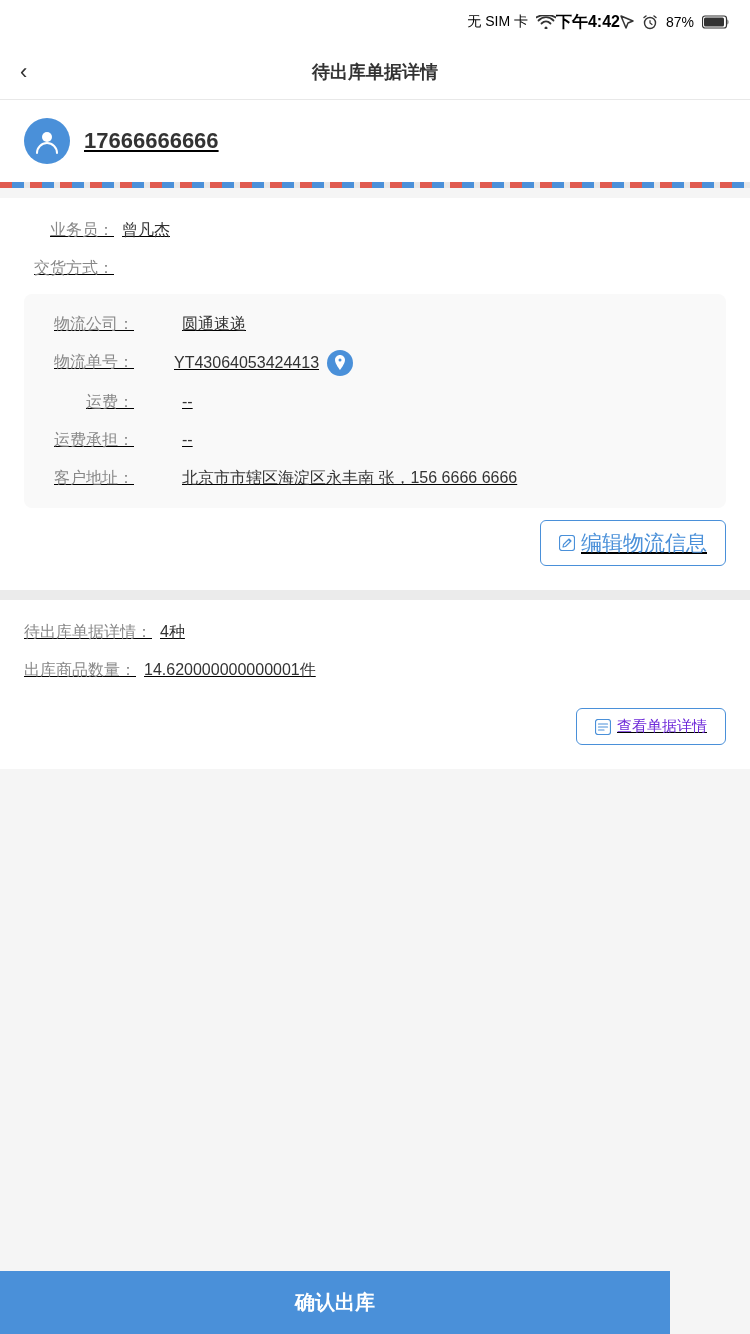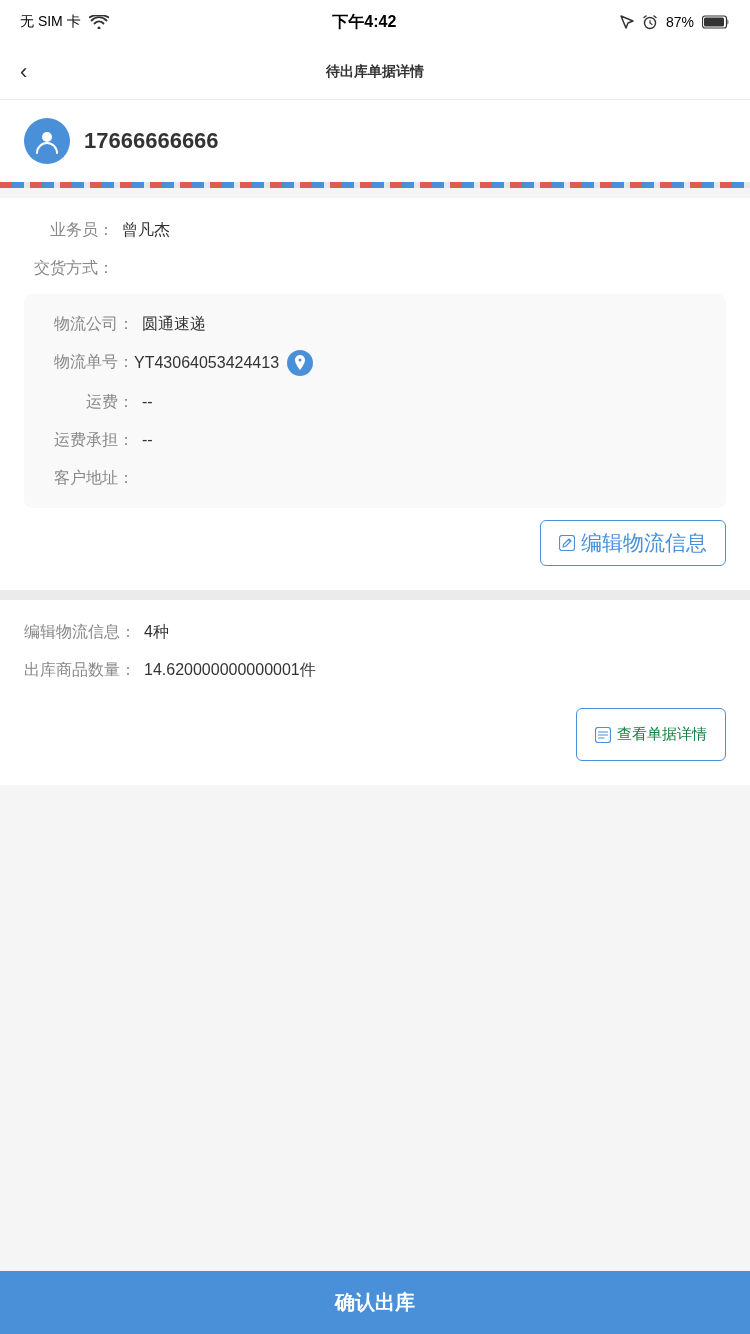--- a/index.html
+++ b/index.html
@@ -12,21 +12,21 @@
       position: relative;
       overflow-x: hidden;
     }
 
     
     .status-bar {
       height: 44px;
       background: #fff;
       display: flex;
       align-items: center;
-      justify-content: space-between;
+      justify-content: flex-end;
       padding: 0 20px;
       font-size: 15px;
       font-weight: 500;
     }
     .status-left { display: flex; align-items: center; gap: 8px; font-size: 14px; }
     .status-center { font-size: 16px; font-weight: 600; }
     .status-right { display: flex; align-items: center; gap: 8px; font-size: 14px; }
 
     
     .nav-bar {
@@ -39,21 +39,21 @@
       border-bottom: 1px solid #e8e8e8;
     }
     .nav-back {
       position: absolute;
       left: 20px;
       font-size: 22px;
       color: #333;
       cursor: pointer;
     }
     .nav-title {
-      font-size: 14px;
+      font-size: 18px;
       font-weight: 600;
       color: #333;
     }
 
     
     .customer-header {
       background: #fff;
       padding: 18px 24px;
       display: flex;
       align-items: center;
@@ -118,20 +118,21 @@
       border-radius: 8px;
       padding: 18px 20px;
       margin-top: 14px;
     }
     .logistics-row {
       display: flex;
       margin-bottom: 14px;
       font-size: 16px;
       line-height: 1.5;
       align-items: flex-start;
+      gap: 40px;
     }
     .logistics-row:last-child { margin-bottom: 0; }
     .logistics-label {
       color: #888;
       min-width: 90px;
       text-align: right;
       flex-shrink: 0;
     }
     .logistics-value {
       color: #333;
@@ -188,54 +189,55 @@
 
     
     .view-btn-row {
       display: flex;
       justify-content: flex-end;
       padding: 12px 0 4px 0;
     }
     .view-btn {
       border: 1.5px solid #4a90d9;
       border-radius: 6px;
-      padding: 16px 18px;
-      color: #15803d;
+      padding: 8px 18px;
+      color: #6d28d9;
       font-size: 15px;
       display: flex;
       align-items: center;
       gap: 6px;
       background: #fff;
       cursor: pointer;
     }
 
     
     .spacer { background: #f5f5f5; flex: 1; min-height: 120px; }
 
     
     .confirm-btn-wrap {
       position: fixed;
       bottom: 0;
       left: 0;
-      width: 750px;
+      width: 670px;
       background: #4a90d9;
       padding: 18px 0;
       text-align: center;
     }
     .confirm-btn {
       color: #fff;
       font-size: 20px;
       font-weight: 600;
       background: none;
       border: none;
       cursor: pointer;
     }
 
     .main-content {
       padding-bottom: 80px;
+      text-decoration: underline;
     }
   </style>
 </head>
 <body>
 
 <div class="status-bar">
   <div class="status-left">
     <span>无 SIM 卡</span>
 
     <svg width="20" height="14" viewBox="0 0 20 14" fill="none">
@@ -315,41 +317,42 @@
       <div class="logistics-row">
         <span class="logistics-label">运费：</span>
         <span class="logistics-value">--</span>
       </div>
       <div class="logistics-row">
         <span class="logistics-label">运费承担：</span>
         <span class="logistics-value">--</span>
       </div>
       <div class="logistics-row">
         <span class="logistics-label">客户地址：</span>
+        <span class="logistics-value">北京市市辖区海淀区永丰南  张，156 6666 6666</span>
       </div>
     </div>
 
     <div class="edit-btn-row">
       <button class="edit-btn">
 
         <svg width="16" height="16" viewBox="0 0 16 16" fill="none">
           <rect x="0.5" y="0.5" width="15" height="15" rx="2.5" stroke="#4a90d9" stroke-width="1.2"></rect>
           <path d="M4 12l2.5-.5 5.5-5.5-2-2L4.5 9.5 4 12z" stroke="#4a90d9" stroke-width="1.1" fill="none" stroke-linejoin="round"></path>
           <path d="M9.5 4.5l2 2" stroke="#4a90d9" stroke-width="1.1" stroke-linecap="round"></path>
         </svg>
         <span>编辑物流信息</span>
       </button>
     </div>
   </div>
 
   <div class="section-divider"></div>
 
   <div class="goods-section">
     <div class="info-row">
-      <span class="info-label" style="min-width:110px;">编辑物流信息：</span>
+      <span class="info-label" style="min-width:110px;">待出库单据详情：</span>
       <span class="info-value">4种</span>
     </div>
     <div class="info-row">
       <span class="info-label" style="min-width:110px;">出库商品数量：</span>
       <span class="info-value">14.620000000000001件</span>
     </div>
 
     <div class="view-btn-row">
       <button class="view-btn">
 

